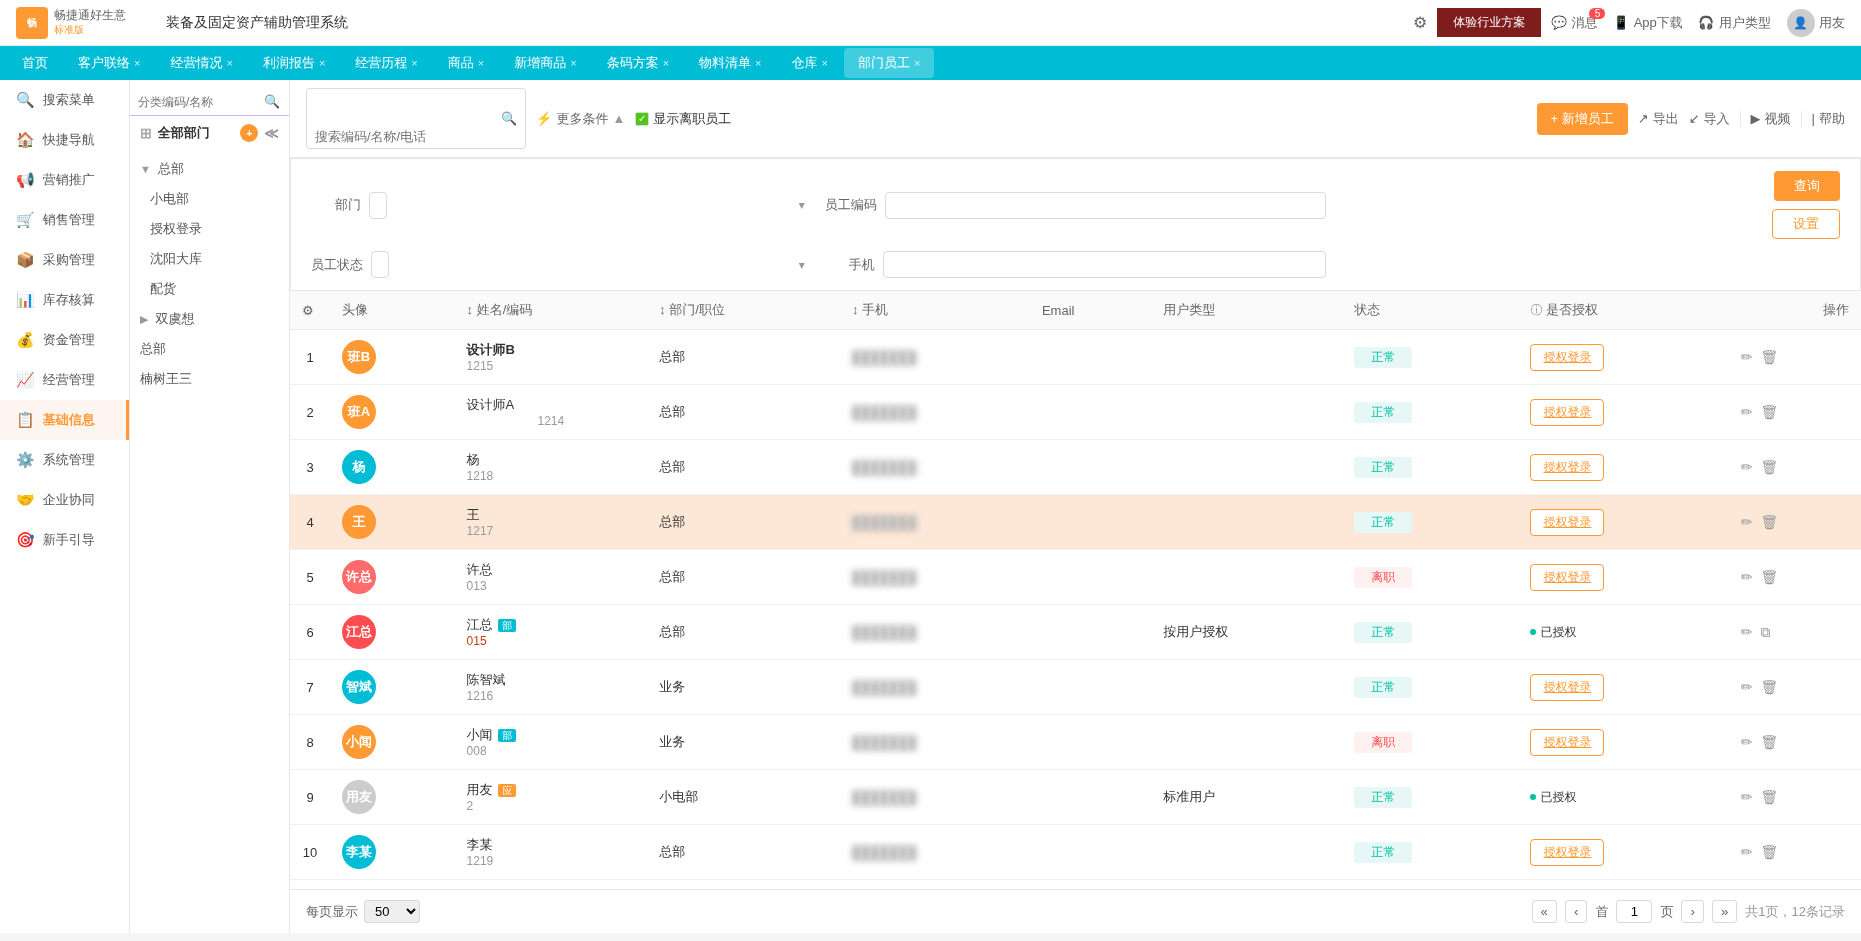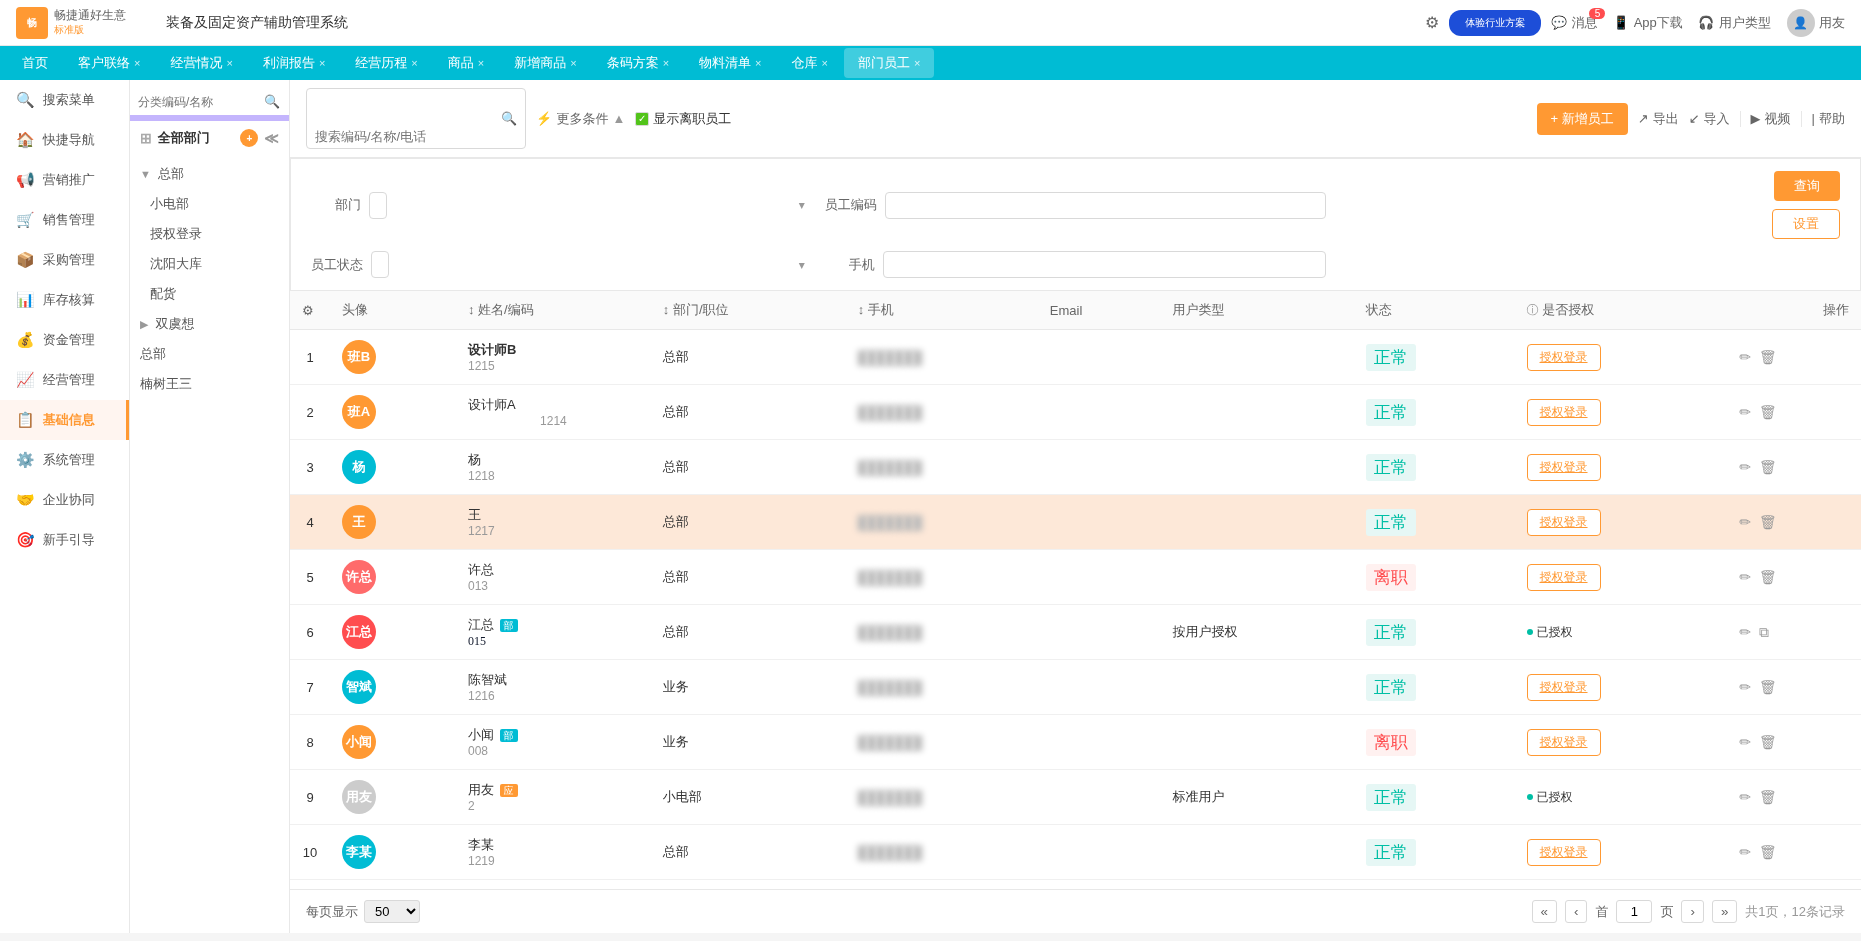--- a/index.html
+++ b/index.html
@@ -13,21 +13,21 @@
     }
     .logo-area { display: flex; align-items: center; gap: 6px; min-width: 140px; }
     .logo-icon { width: 32px; height: 32px; background: #ff9933; border-radius: 4px; display: flex; align-items: center; justify-content: center; color: white; font-size: 10px; font-weight: bold; }
     .logo-text { font-size: 12px; color: #666; line-height: 1.3; }
     .logo-badge { font-size: 10px; color: #ff9933; }
     .top-bar-title { font-size: 14px; color: #333; flex: 1; }
     .top-bar-actions { display: flex; align-items: center; gap: 16px; }
     .top-action { display: flex; align-items: center; gap: 4px; color: #666; font-size: 13px; cursor: pointer; position: relative; }
     .badge { position: absolute; top: -6px; right: -8px; background: #ff4d4f; color: white; border-radius: 8px; font-size: 10px; padding: 0 4px; min-width: 16px; text-align: center; }
     .user-avatar { width: 28px; height: 28px; border-radius: 50%; background: #ccc; display: flex; align-items: center; justify-content: center; color: white; font-size: 12px; }
-    .btn-experience { background: #1d4ed8; color: white; border: none; padding: 6px 16px; border-radius: 12px; cursor: pointer; font-size: 10px; }
+    .btn-experience { background: #7f1d1d; color: white; border: none; padding: 6px 16px; border-radius: 0; cursor: pointer; font-size: 12px; }
     .gear-icon { color: #666; cursor: pointer; font-size: 16px; }
 
     
     .nav-tabs {
       display: flex; align-items: center; background: #00bcd4; height: 34px;
       padding: 0 8px; gap: 2px; overflow-x: auto;
     }
     .nav-tab {
       display: flex; align-items: center; gap: 4px; padding: 6px 14px;
       color: white; cursor: pointer; border-radius: 4px; white-space: nowrap;
@@ -53,21 +53,21 @@
     .sidebar-item .s-icon { font-size: 15px; }
 
     
     .content-area { flex: 1; display: flex; overflow: hidden; }
 
     
     .dept-panel {
       width: 160px; min-width: 160px; background: #fff;
       border-right: 1px solid #e8e8e8; padding: 8px 0;
     }
-    .dept-search { display: flex; align-items: center; padding: 6px 8px; border-bottom: 6px solid #c4b5fd; }
+    .dept-search { display: flex; align-items: center; padding: 6px 8px; border-bottom: 1px solid #c4b5fd; }
     .dept-search input { flex: 1; border: none; outline: none; font-size: 12px; color: #999; }
     .dept-header {
       display: flex; align-items: center; justify-content: space-between;
       padding: 8px 10px; font-size: 13px; font-weight: bold; color: #333;
     }
     .dept-header .icons { display: flex; gap: 6px; align-items: center; }
     .orange-circle { width: 18px; height: 18px; border-radius: 50%; background: #ff9933; display: flex; align-items: center; justify-content: center; color: white; font-size: 10px; }
     .collapse-icon { color: #999; cursor: pointer; font-size: 14px; }
     .dept-tree { padding: 4px 0; }
     .dept-node { padding: 6px 10px; cursor: pointer; font-size: 13px; color: #555; }
@@ -114,21 +114,21 @@
     thead th { padding: 10px 12px; text-align: left; font-size: 13px; color: #666; font-weight: normal; border-bottom: 1px solid #e8e8e8; white-space: nowrap; }
     tbody tr { border-bottom: 1px solid #f0f0f0; }
     tbody tr.highlighted { background: #fde8d8; }
     tbody td { padding: 10px 12px; font-size: 13px; color: #333; vertical-align: middle; }
 
     .avatar-circle {
       width: 34px; height: 34px; border-radius: 50%;
       display: flex; align-items: center; justify-content: center;
       color: white; font-size: 13px; font-weight: bold;
     }
-    .status-badge { display: inline-block; padding: 2px 8px; border-radius: 3px; font-size: 17px; }
+    .status-badge { display: inline-block; padding: 2px 17px; border-radius: 3px; font-size: 12px; }
     .status-normal { background: #e6f7f5; color: #00bfa5; }
     .status-resigned { background: #fff1f0; color: #ff4d4f; }
 
     .auth-btn { border: 1px solid #ff9933; color: #ff9933; background: white; padding: 4px 12px; border-radius: 4px; cursor: pointer; font-size: 12px; white-space: nowrap; text-decoration: underline; }
     .authorized { color: #333; font-size: 12px; display: flex; align-items: center; gap: 4px; }
     .authorized .dot { width: 6px; height: 6px; border-radius: 50%; background: #00bfa5; display: inline-block; }
 
     .ops-icons { display: flex; gap: 8px; }
     .op-icon { color: #999; cursor: pointer; font-size: 14px; }
 
@@ -523,21 +523,21 @@
                   </div>
                 </td>
   </tr>
               <tr>
     <td style="text-align:center;">6</td>
     <td>
       <div class="avatar-circle" style="background:#ff4d4f;">江总</div>
     </td>
     <td>
       <div style="font-weight:500;">江总 <span class="dept-tag">部</span></div>
-      <div style="color:#0f172a;font-size:12px;font-family:Liberation Serif, serif;">015</div>
+      <div style="color:#c2410c;font-size:12px;">015</div>
     </td>
     <td>
       <div>总部</div>
     </td>
     <td>
       <span class="blurred">███████</span>
     </td>
     <td></td>
     <td>按用户授权</td>
     <td>

